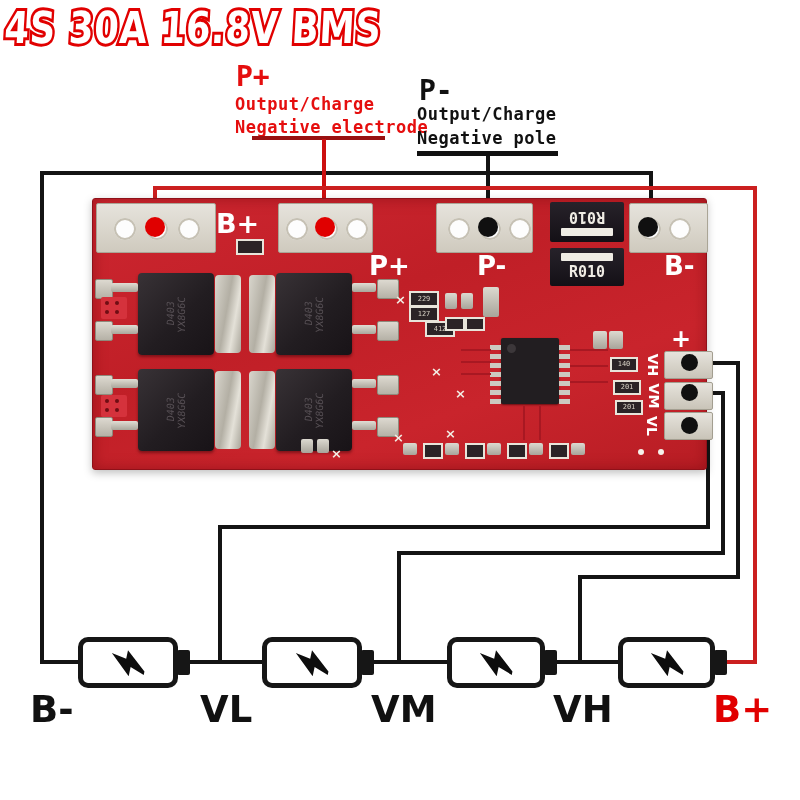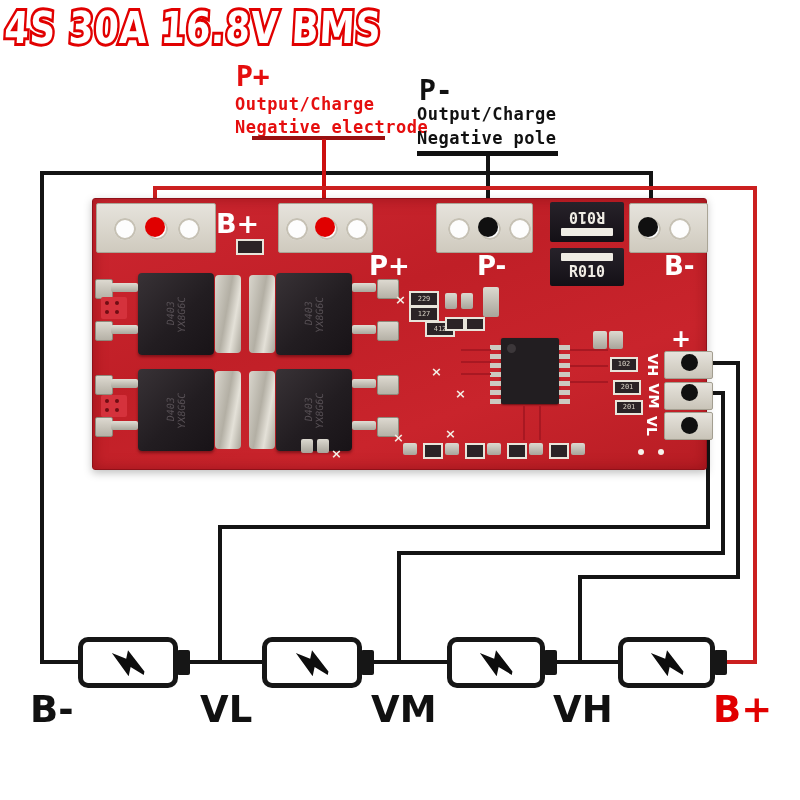--- a/index.html
+++ b/index.html
@@ -242,21 +242,21 @@
   <div class="res" style="left:316px;top:92px;width:26px;height:12px;">
       <span>229</span>
     </div>
   <div class="res" style="left:316px;top:107px;width:26px;height:12px;">
       <span>127</span>
     </div>
   <div class="res" style="left:332px;top:122px;width:26px;height:12px;">
       <span>412</span>
     </div>
   <div class="res" style="left:517px;top:158px;width:24px;height:11px;">
-      <span>102</span>
+      <span>140</span>
     </div>
   <div class="res" style="left:520px;top:181px;width:24px;height:11px;">
       <span>201</span>
     </div>
   <div class="res" style="left:522px;top:201px;width:24px;height:11px;">
       <span>201</span>
     </div>
   <div class="res" style="left:143px;top:40px;width:24px;height:12px;"></div>
   <div class="cap" style="left:352px;top:94px;width:12px;height:16px;"></div>
   <div class="cap" style="left:368px;top:94px;width:12px;height:16px;"></div>

